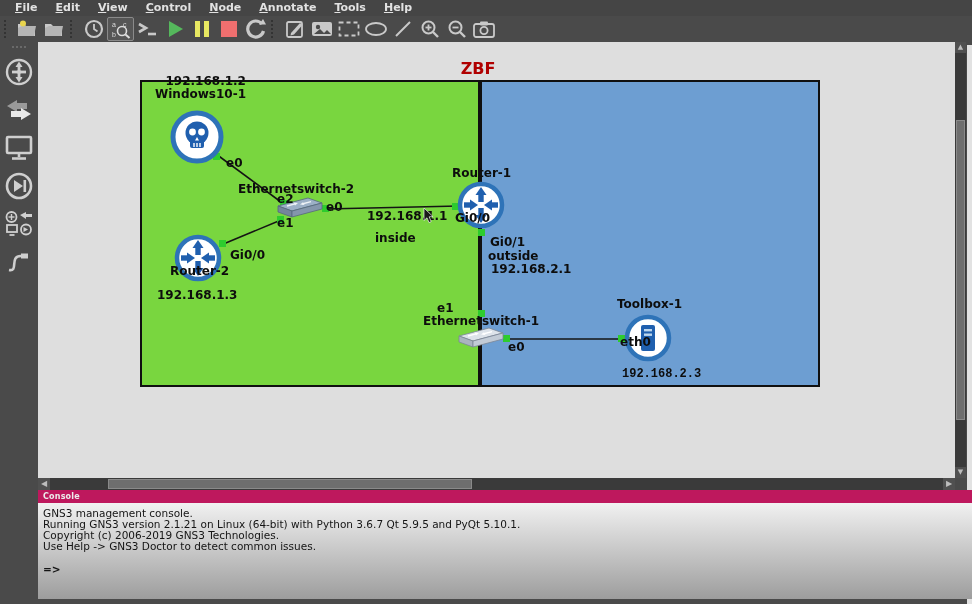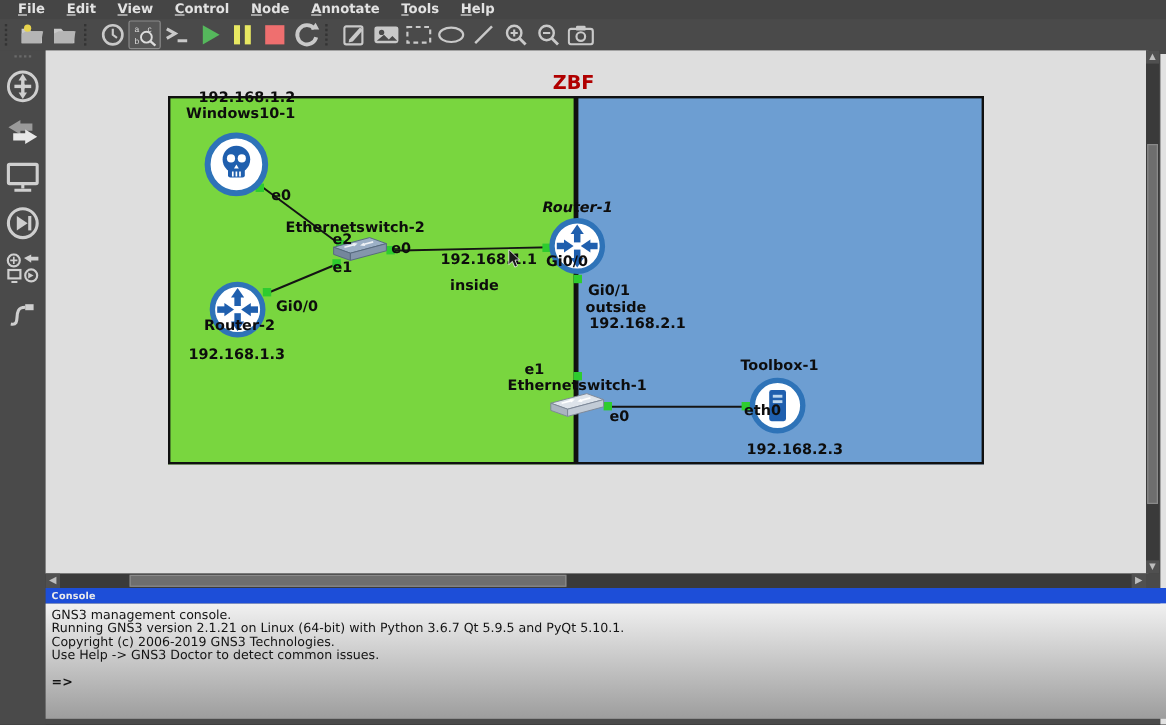--- a/index.html
+++ b/index.html
@@ -56,21 +56,21 @@
   .hscroll { position:absolute; left:38px; top:478px; width:917px; height:12px; background:#3a3a3a; }
   .hthumb  { position:absolute; left:70px; top:1px; width:364px; height:10px; background:#6e6e6e; border:1px solid #8a8a8a; }
   .harrow  { position:absolute; top:0; width:12px; height:12px; background:#505050; color:#bdbdbd; font-size:8px; line-height:12px; text-align:center; }
   .vscroll { position:absolute; left:955px; top:42px; width:11px; height:436px; background:#3a3a3a; }
   .vthumb  { position:absolute; left:1px; top:78px; width:9px; height:300px; background:#6e6e6e; border:1px solid #8a8a8a; }
   .varrow  { position:absolute; left:0; width:11px; height:11px; background:#505050; color:#bdbdbd; font-size:7px; line-height:11px; text-align:center; }
   .right-strip { position:absolute; left:967px; top:45px; width:5px; height:559px; background:#e2e2e2; }
   
   .console-panel { position:absolute; left:38px; top:490px; width:934px; height:114px; }
   .console-header {
-    height:13px; background:#1d4ed8; color:#ececec; font-size:8px; font-weight:bold;
+    height:13px; background:#be185d; color:#ececec; font-size:8px; font-weight:bold;
     padding:2px 0 0 5px; letter-spacing:0.2px;
   }
   .console-body {
     height:96px; padding:5px 0 12px 5px;
     background:linear-gradient(#f1f1f1, #9d9d9d);
     color:#141414; font-size:10.5px; line-height:11px;
   }
   .console-prompt { margin-top:12px; font-weight:bold; }
 </style>
 </head>
@@ -338,21 +338,21 @@
             <rect x="34" y="21.3" width="7" height="5.4"></rect>
         </g>
       </svg>
     </div>
     <div class="nlabel" style="left:192px; top:207px;">Gi0/0</div>
     <div class="nlabel" style="left:119px; top:247px;">192.168.1.3</div>
 
     <div class="nlabel" style="left:329px; top:168px;">192.168.1.1</div>
     <div class="nlabel" style="left:337px; top:190px;">inside</div>
 
-    <div class="nlabel" style="left:414px; top:125px;font-style:italic;">Router-1</div>
+    <div class="nlabel" style="left:414px; top:125px;">Router-1</div>
     <div class="node" style="left:419px; top:139px;">
       <svg width="48" height="48" viewBox="0 0 48 48">
         <circle cx="24" cy="24" r="21" fill="#ffffff" stroke="#2e73b8" stroke-width="4.5"></circle>
         <g fill="#1f5fae">
           <polygon points="24,6 18.5,14 29.5,14"></polygon>
             <rect x="21.3" y="13" width="5.4" height="8"></rect>
           <polygon points="24,42 18.5,34 29.5,34"></polygon>
             <rect x="21.3" y="27" width="5.4" height="8"></rect>
           <polygon points="21,24 13,18.5 13,29.5"></polygon>
             <rect x="7" y="21.3" width="7" height="5.4"></rect>
@@ -388,21 +388,21 @@
     <div class="nlabel" style="left:579px; top:256px;">Toolbox-1</div>
     <div class="node" style="left:586px; top:272px;">
       <svg width="48" height="48" viewBox="0 0 48 48">
         <circle cx="24" cy="24" r="21" fill="#ffffff" stroke="#2e73b8" stroke-width="4.5"></circle>
         <rect x="17" y="11" width="14" height="26" rx="2" fill="#1f5fae"></rect>
         <rect x="20" y="15" width="8" height="2.4" fill="#bdd7ee"></rect>
         <rect x="20" y="19.5" width="8" height="2.4" fill="#bdd7ee"></rect>
       </svg>
     </div>
     <div class="nlabel" style="left:582px; top:294px;">eth0</div>
-    <div class="nlabel" style="left:584px; top:326px;">192.168.2.3</div>
+    <div class="nlabel" style="left:584px; top:326px;font-family:Liberation Mono, monospace;">192.168.2.3</div>
   </div>
 
   <div class="hscroll">
     <span class="harrow" style="left:0;">◀</span>
     <span class="hthumb"></span>
     <span class="harrow" style="right:0;">▶</span>
   </div>
   <div class="vscroll">
     <span class="varrow" style="top:0;">▲</span>
     <span class="vthumb"></span>

